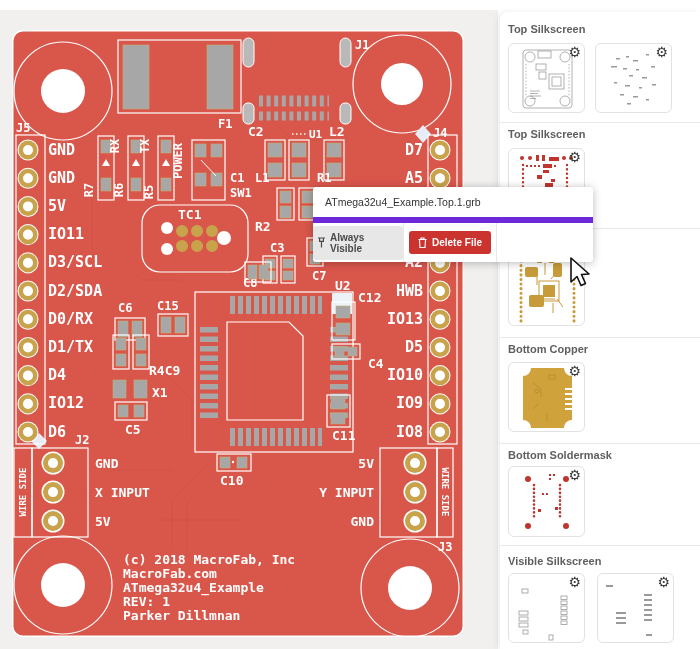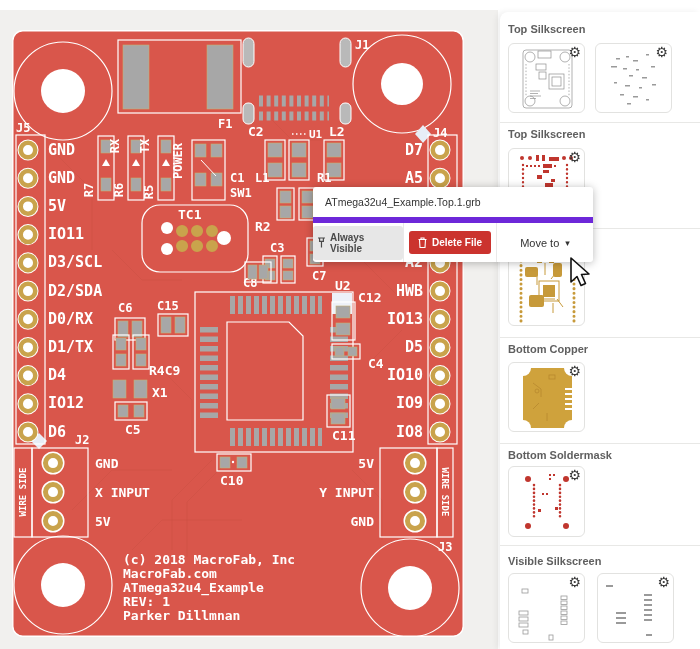--- a/index.html
+++ b/index.html
@@ -522,24 +522,18 @@
       </div>
     </div>
     <div class="cell cell2">
       <div class="btn-df">
         <svg width="9" height="11" viewBox="0 0 9 11">
           <path d="M0.5 2.5 h8 M3 2.5 V1 h3 v1.5 M1.5 2.5 l0.5 8 h5 l0.5 -8" stroke="#ffffff" stroke-width="1.1" fill="none"></path>
         </svg>
         <span>Delete File</span>
       </div>
     </div>
-    <div class="cell cell3">
-      <div class="move-to">
-        <span>Move to</span>
-        <span class="caret">▾</span>
-      </div>
-    </div>
   </div>
 </div>
 
 <svg class="cursor" width="24" height="32" viewBox="0 0 24 32">
   <path d="M3 1 L3 25 L9 19.5 L13 28.5 L17.5 26.5 L13.5 17.5 L21 17 Z" fill="#ffffff" stroke="#111111" stroke-width="1.6" stroke-linejoin="round"></path>
 </svg>
 
 </body></html>

